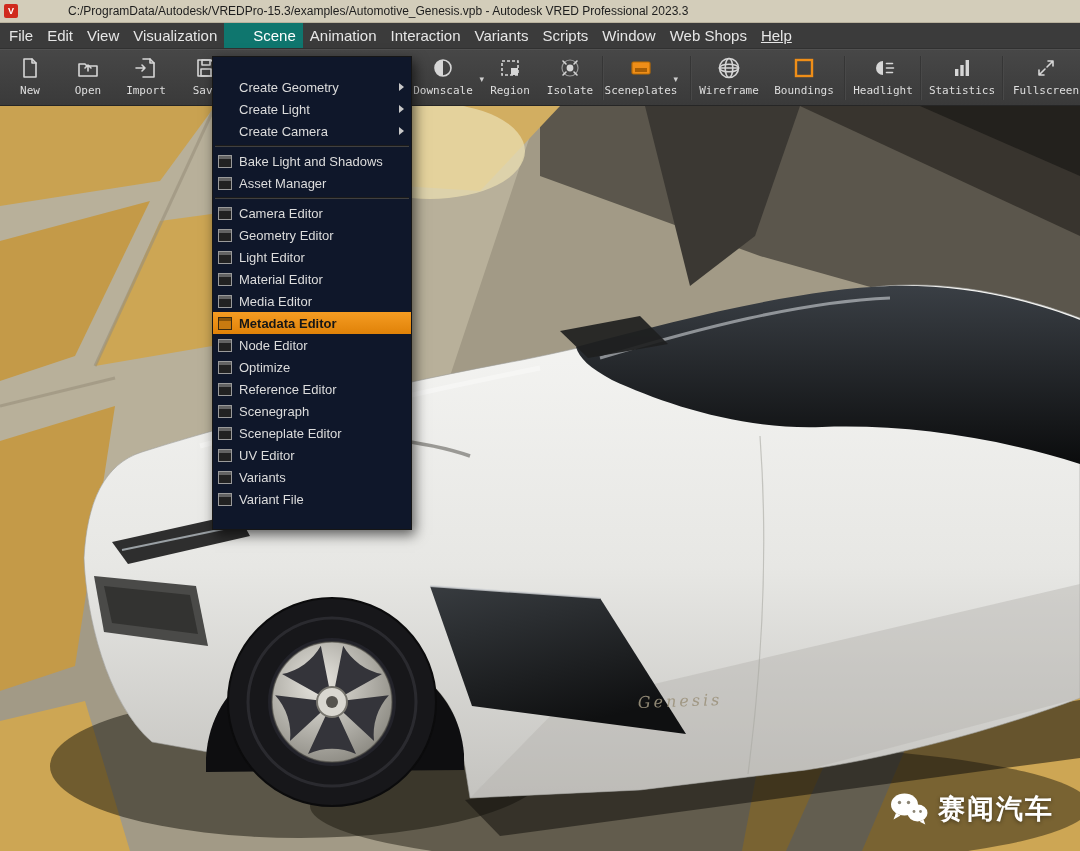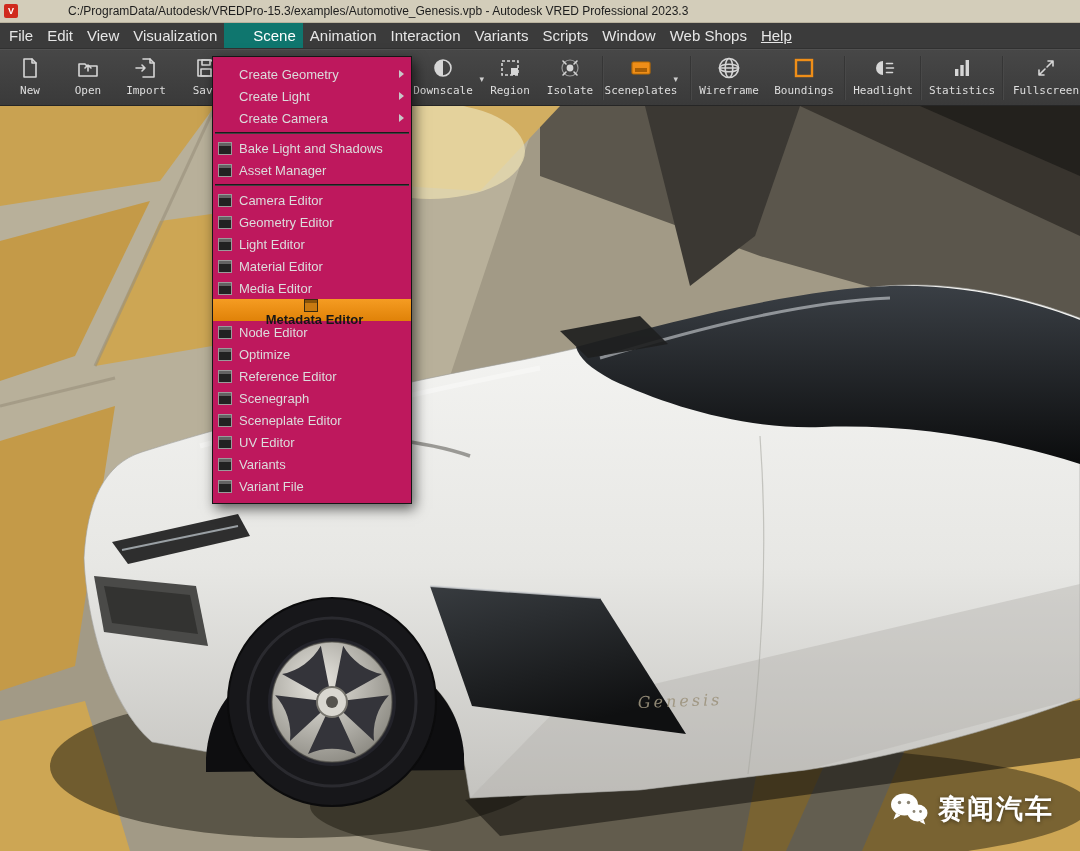--- a/index.html
+++ b/index.html
@@ -19,29 +19,29 @@
 
   
   .toolbar{position:absolute;left:0;top:49px;width:1080px;height:57px;background:linear-gradient(#474747,#3a3a3a);border-top:1px solid #515151;border-bottom:1px solid #262626;}
   .tb-item{position:absolute;top:0;height:55px;display:flex;flex-direction:column;align-items:center;cursor:default;}
   .tb-icon{margin-top:5px;height:26px;display:flex;align-items:center;justify-content:center;}
   .tb-label{margin-top:3px;font-family:"DejaVu Sans Mono",monospace;font-size:11px;color:#dedede;white-space:nowrap;}
   .tb-caret{position:absolute;right:-4px;top:24px;font-size:9px;color:#cfcfcf;}
   .tb-sep{position:absolute;top:6px;height:44px;width:2px;background:linear-gradient(90deg,#2c2c2c,#525252);}
 
   
-  .dropdown{position:absolute;left:212px;top:56px;width:200px;background:#be185d;border:1px solid #161616;box-shadow:3px 5px 12px rgba(0,0,0,.6);z-index:50;padding:6px 0;}
+  .dropdown{position:absolute;left:212px;top:56px;width:200px;background:#0f172a;border:1px solid #161616;box-shadow:3px 5px 12px rgba(0,0,0,.6);z-index:50;padding:19px 0;}
   .dd-item{position:relative;height:22px;display:flex;align-items:center;padding-left:5px;cursor:default;}
   .dd-icon{width:14px;height:13px;margin-right:7px;flex:none;}
   .dd-icon.panel{border:1px solid #9a9a9a;background:#222222;position:relative;}
   .dd-icon.panel::before{content:"";position:absolute;left:0;top:0;right:0;height:3px;background:#636363;}
   .dd-label{font-size:13px;color:#dcdcdc;white-space:nowrap;}
   .dd-sub{position:absolute;right:7px;top:7px;width:0;height:0;border-left:5px solid #c8c8c8;border-top:4px solid transparent;border-bottom:4px solid transparent;}
   .dd-sep{height:2px;margin:3px 2px;border-top:1px solid #1b1b1b;border-bottom:1px solid #404040;}
-  .dd-item.hl{background:linear-gradient(#f59c22,#e08208);flex-direction:column;}
+  .dd-item.hl{background:linear-gradient(#f59c22,#e08208);}
   .dd-item.hl .dd-label{color:#161616;font-weight:bold;}
   .dd-item.hl .dd-icon.panel{border-color:#3a2a10;background:#c87a10;}
   .dd-item.hl .dd-icon.panel::before{background:#8a5408;}
 
   
   .viewport{position:absolute;left:0;top:106px;width:1080px;height:745px;overflow:hidden;background:#a29a86;}
   .viewport svg{display:block;}
 
   
   .watermark{position:absolute;right:26px;bottom:24px;display:flex;align-items:center;gap:9px;z-index:40;}

